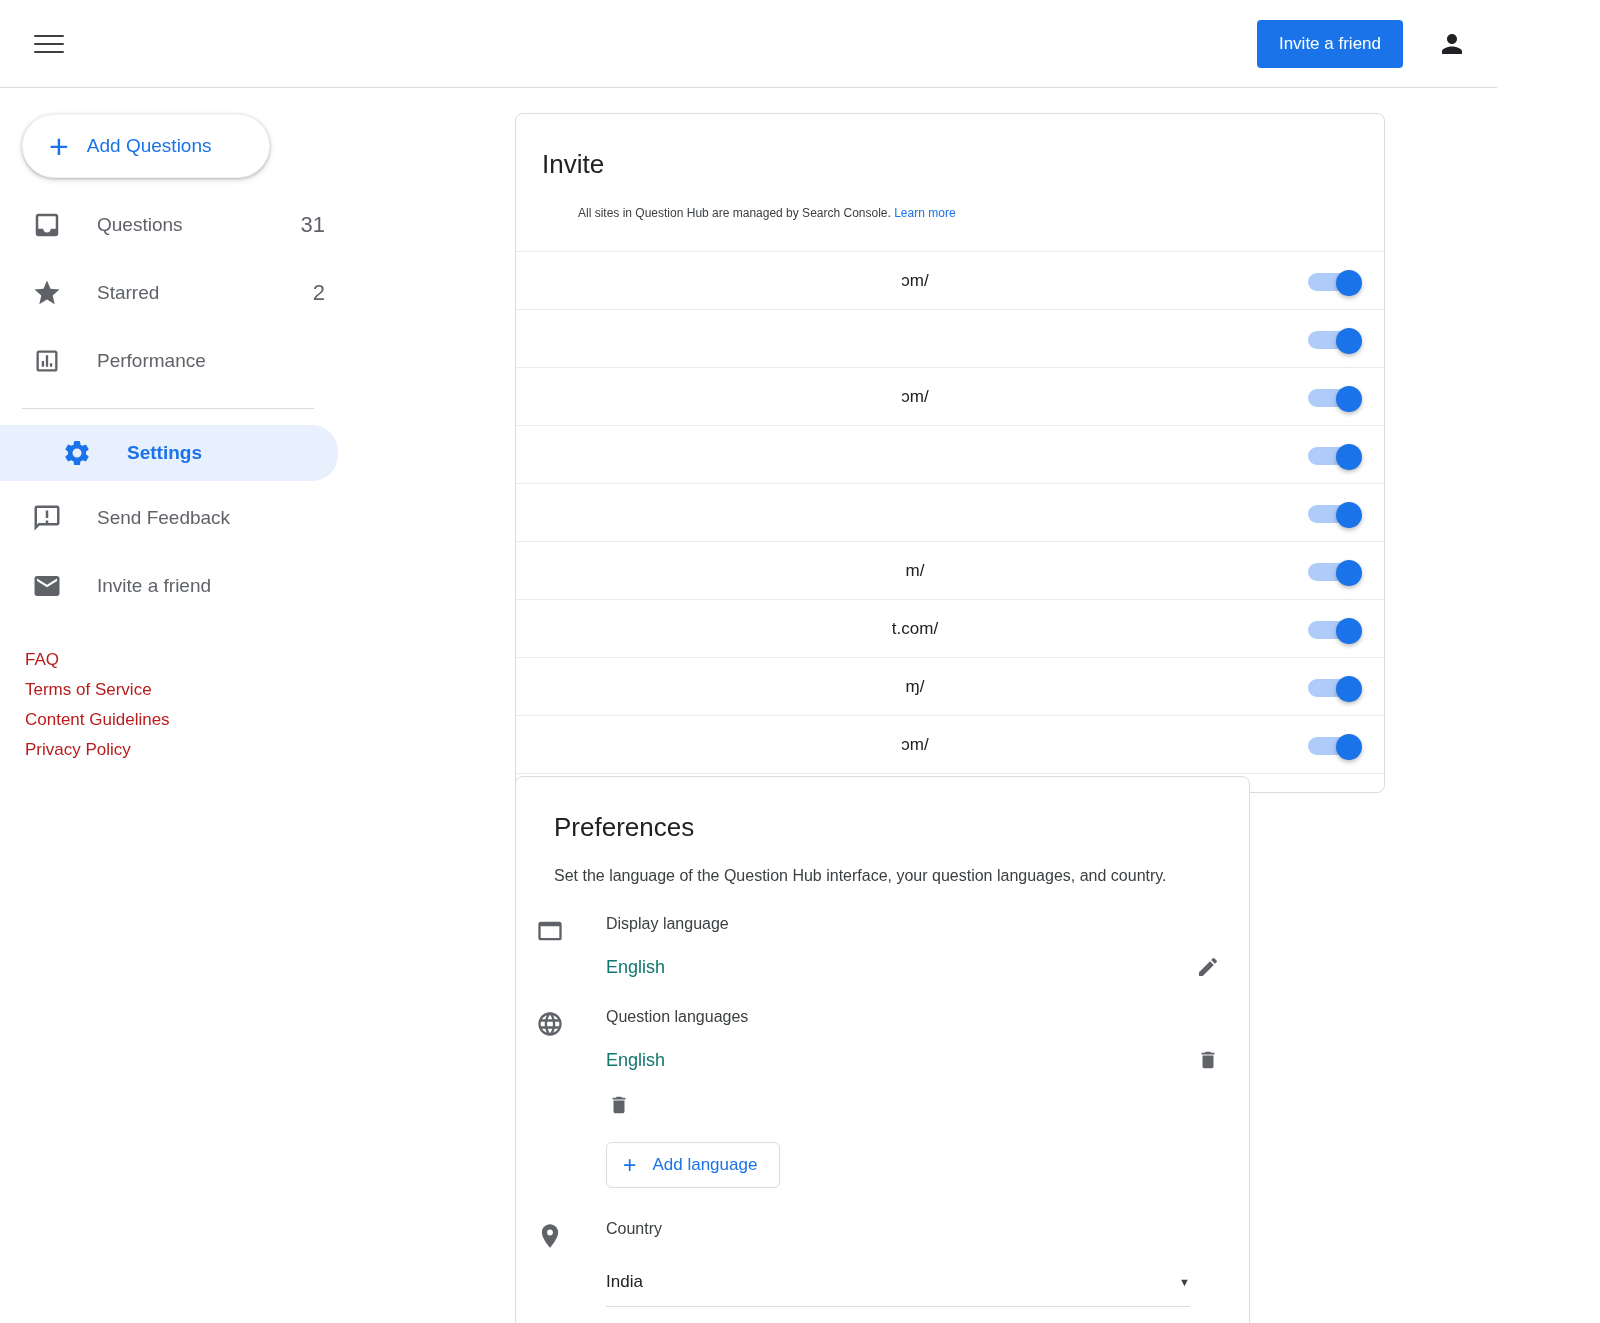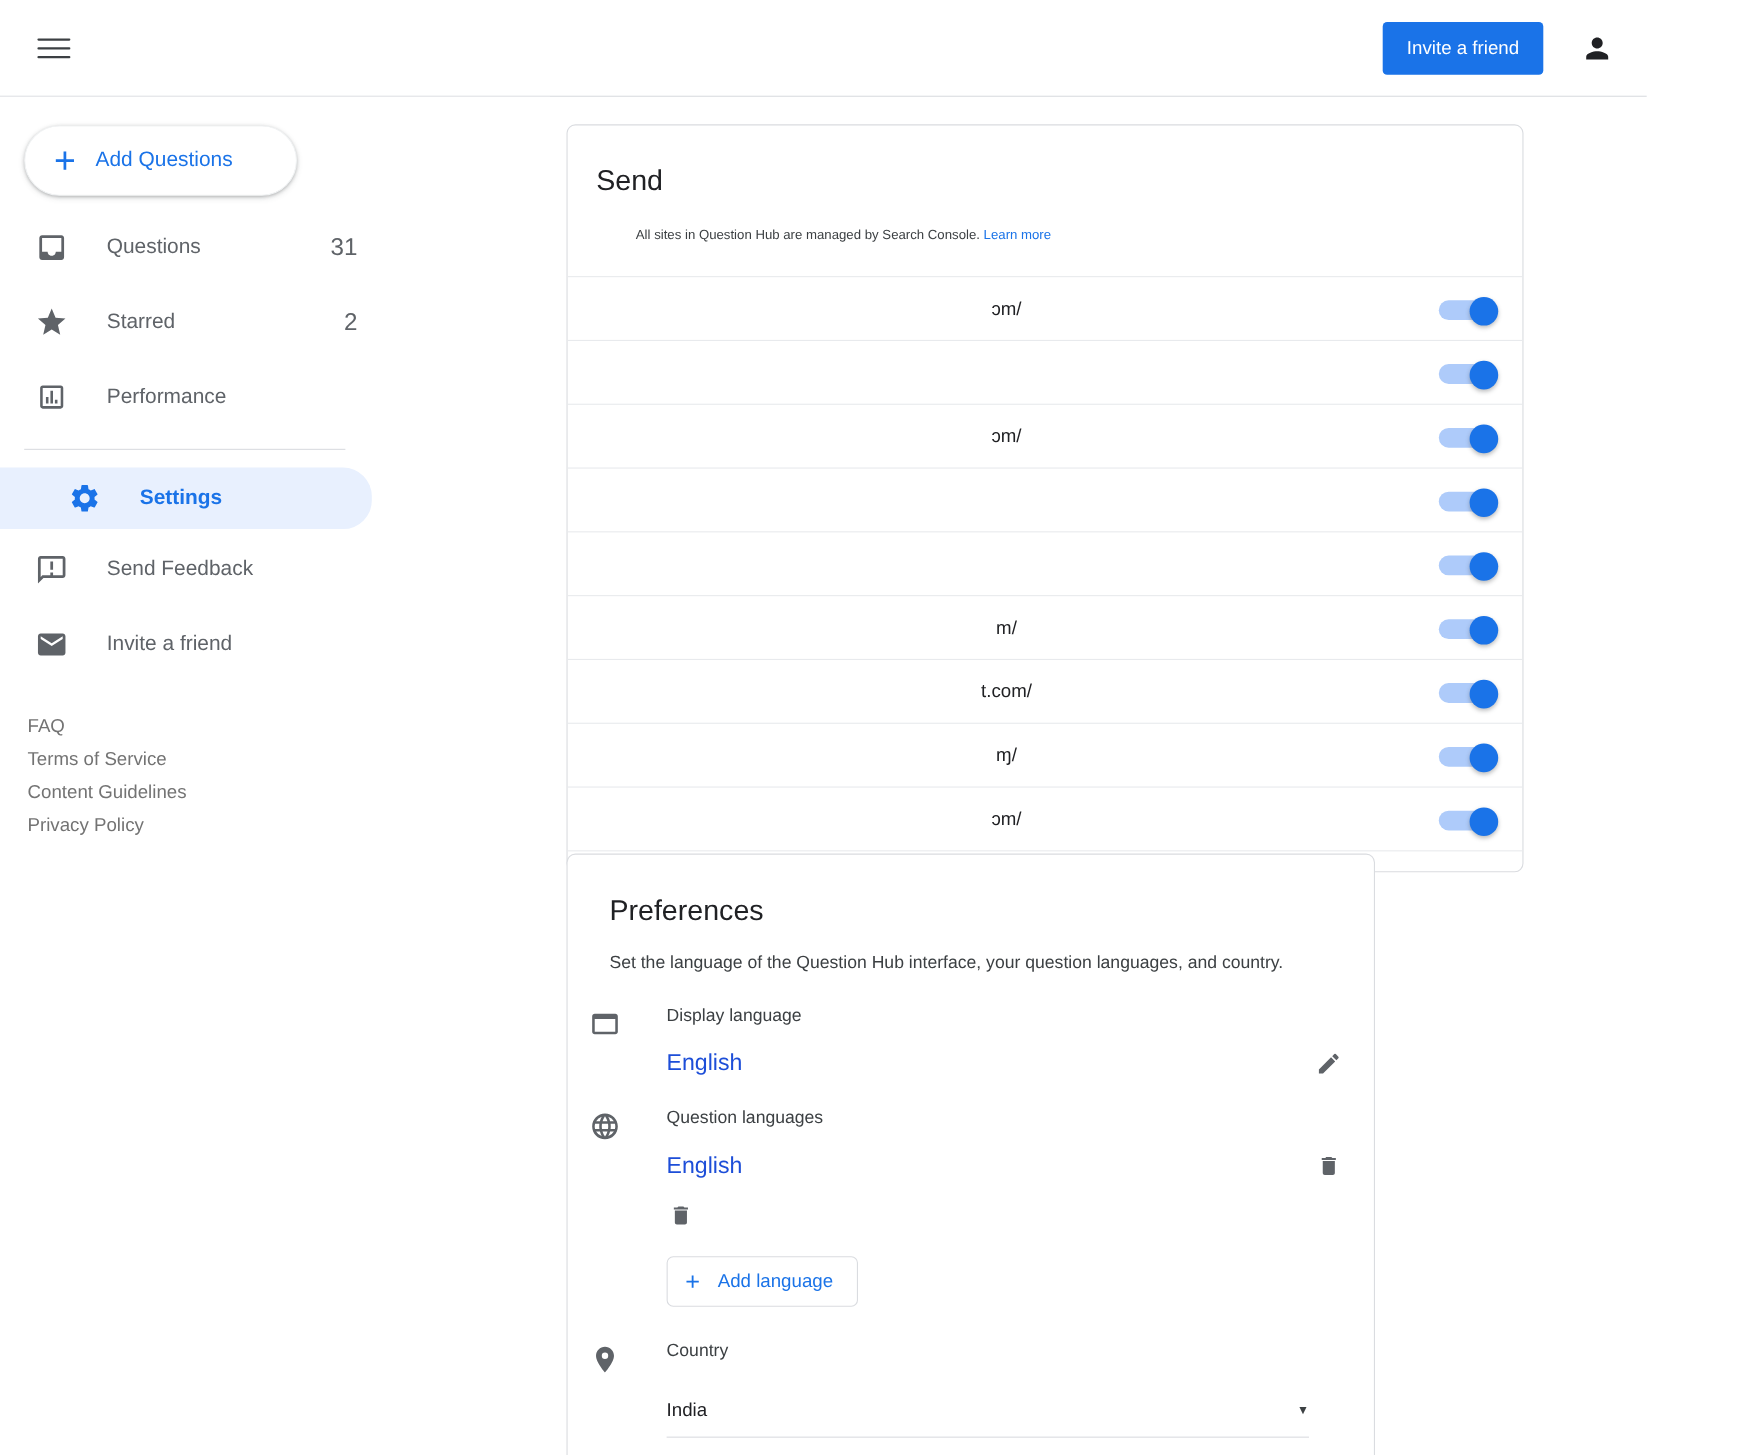--- a/index.html
+++ b/index.html
@@ -160,21 +160,21 @@
     font-weight: bold;
   }
 
   .footer-links {
     margin-top: 34px;
     margin-left: 25px;
   }
   .footer-links a {
     display: block;
     font-size: 17px;
-    color: #737373;
+    color: #b91c1c;
     text-decoration: none;
     line-height: 30px;
     cursor: pointer;
   }
 
   
   .main {
     position: absolute;
     top: 88px;
     left: 500px;
@@ -292,22 +292,22 @@
     color: #3c4043;
     line-height: 22px;
   }
   .pref-value-row {
     display: flex;
     align-items: center;
     margin-top: 19px;
     min-height: 26px;
   }
   .pref-value {
-    font-size: 21px;
-    color: #1d4ed8;
+    font-size: 18px;
+    color: #0f766e;
     flex: 1;
   }
   .icon-btn {
     width: 26px; height: 26px;
     display: flex; align-items: center; justify-content: center;
     cursor: pointer;
     flex: 0 0 26px;
   }
   .add-language-btn {
     margin-top: 24px;
@@ -443,21 +443,21 @@
     <a>Terms of Service</a>
     <a>Content Guidelines</a>
     <a>Privacy Policy</a>
   </div>
 </div>
 
 <div class="main">
 
   <div class="card card-sites">
     <div class="card-sites-head">
-      <div class="card-title">Send</div>
+      <div class="card-title">Invite</div>
       <div class="card-subtitle">
         <span>All sites in Question Hub are managed by Search Console.</span>
         <a>Learn more</a>
       </div>
     </div>
     <div id="site-rows">
         <div class="site-row">
           <div class="site-name">ɔm/</div>
           <div class="toggle">
             <div class="track"></div>

